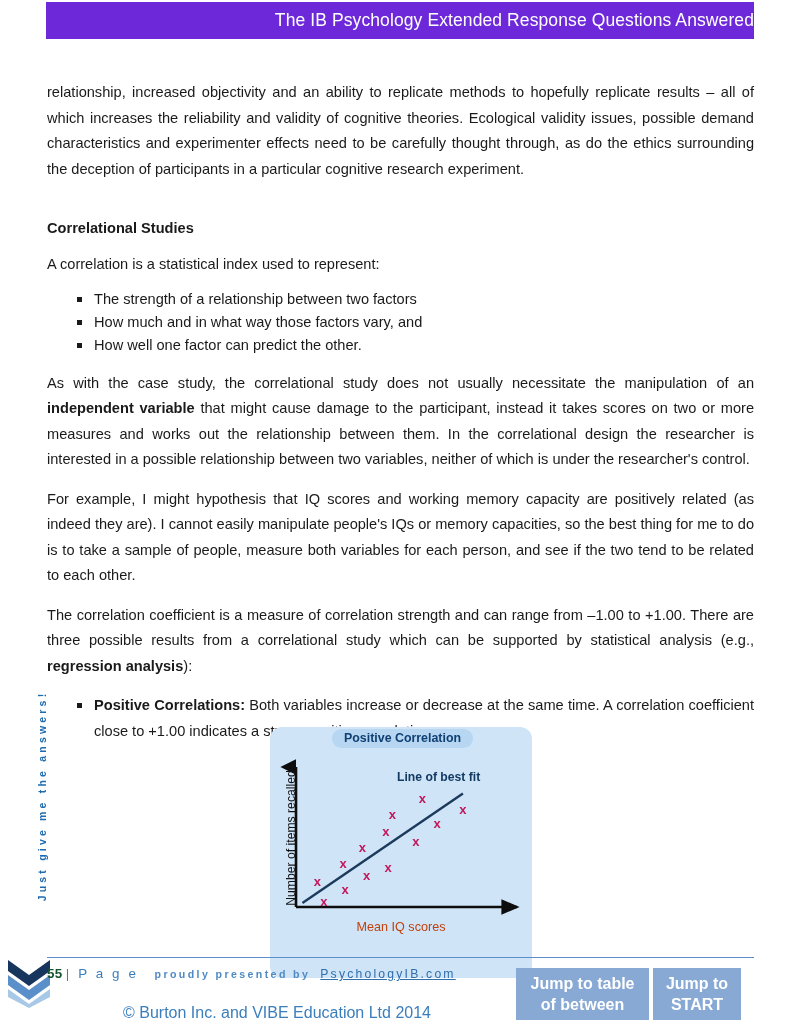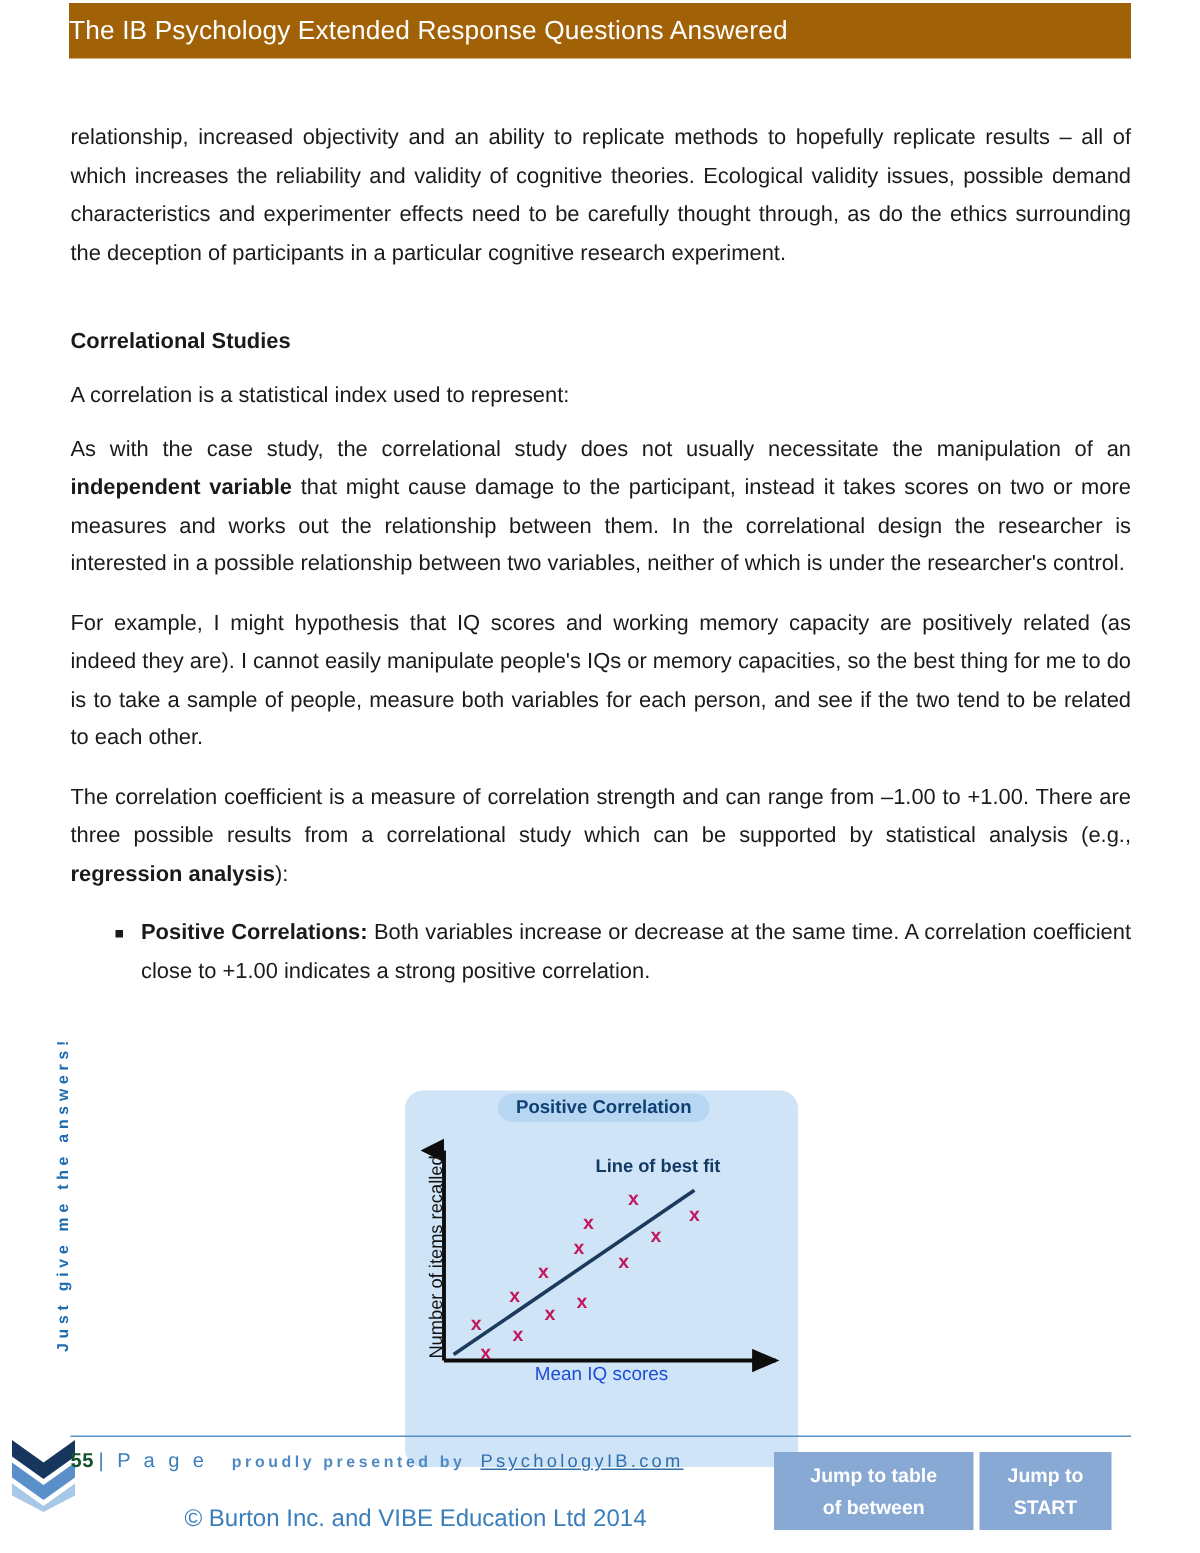--- a/index.html
+++ b/index.html
@@ -13,24 +13,24 @@
     overflow: hidden;
   }
 
   
   .header-bar {
     position: absolute;
     left: 46px;
     top: 2px;
     width: 708px;
     height: 37px;
-    background: #a16207;
+    background: #6d28d9;
     display: flex;
     align-items: center;
-    justify-content: flex-start;
+    justify-content: flex-end;
   }
   .header-title {
     color: #ffffff;
     font-size: 17.5px;
     font-weight: 400;
     letter-spacing: 0.1px;
     white-space: nowrap;
   }
 
   
@@ -154,25 +154,25 @@
     transform: rotate(-90deg);
     transform-origin: center center;
     text-align: center;
     font-size: 12.2px;
     color: #111;
     white-space: nowrap;
   }
   .xlabel {
     position: absolute;
     left: 0;
-    top: 182px;
+    top: 193px;
     width: 262px;
     text-align: center;
     font-size: 12.6px;
-    color: #1d4ed8;
+    color: #c2410c;
   }
 
   
   .footer-rule {
     position: absolute;
     left: 47px;
     top: 957px;
     width: 707px;
     height: 1px;
     background: #5b8fc9;
@@ -220,21 +220,21 @@
     width: 460px;
     text-align: center;
     color: #3a7ebc;
     font-size: 16px;
   }
 
   .jump-btn {
     position: absolute;
     background: #87a9d4;
     color: #ffffff;
-    font-size: 13px;
+    font-size: 16px;
     font-weight: bold;
     text-align: center;
     display: flex;
     flex-direction: column;
     align-items: center;
     justify-content: center;
     line-height: 21px;
     cursor: pointer;
   }
   #btn-toc { left: 516px; top: 968px; width: 133px; height: 52px; }
@@ -260,20 +260,25 @@
 <div class="content">
 
   <p class="body-text">relationship, increased objectivity and an ability to replicate methods to hopefully replicate results – all of which increases the reliability and validity of cognitive theories. Ecological validity issues, possible demand characteristics and experimenter effects need to be carefully thought through, as do the ethics surrounding the deception of participants in a particular cognitive research experiment.</p>
 
   <div class="spacer-lg"></div>
 
   <h2 class="section-head">Correlational Studies</h2>
 
   <p class="body-text tight">A correlation is a statistical index used to represent:</p>
 
+  <ul class="sq-list">
+    <li>The strength of a relationship between two factors</li>
+    <li>How much and in what way those factors vary, and</li>
+    <li>How well one factor can predict the other.</li>
+  </ul>
 
   <p class="body-text"><span>As with the case study, the correlational study does not usually necessitate the manipulation of an </span><strong>independent variable</strong><span> that might cause damage to the participant, instead it takes scores on two or more measures and works out the relationship between them. In the correlational design the researcher is interested in a possible relationship between two variables, neither of which is under the researcher's control.</span></p>
 
   <p class="body-text">For example, I might hypothesis that IQ scores and working memory capacity are positively related (as indeed they are). I cannot easily manipulate people's IQs or memory capacities, so the best thing for me to do is to take a sample of people, measure both variables for each person, and see if the two tend to be related to each other.</p>
 
   <p class="body-text"><span>The correlation coefficient is a measure of correlation strength and can range from –1.00 to +1.00. There are three possible results from a correlational study which can be supported by statistical analysis (e.g., </span><strong>regression analysis</strong><span>):</span></p>
 
   <ul class="sq-list justified">
     <li><strong>Positive Correlations:</strong><span> Both variables increase or decrease at the same time. A correlation coefficient close to +1.00 indicates a strong positive correlation.</span></li>
   </ul>

